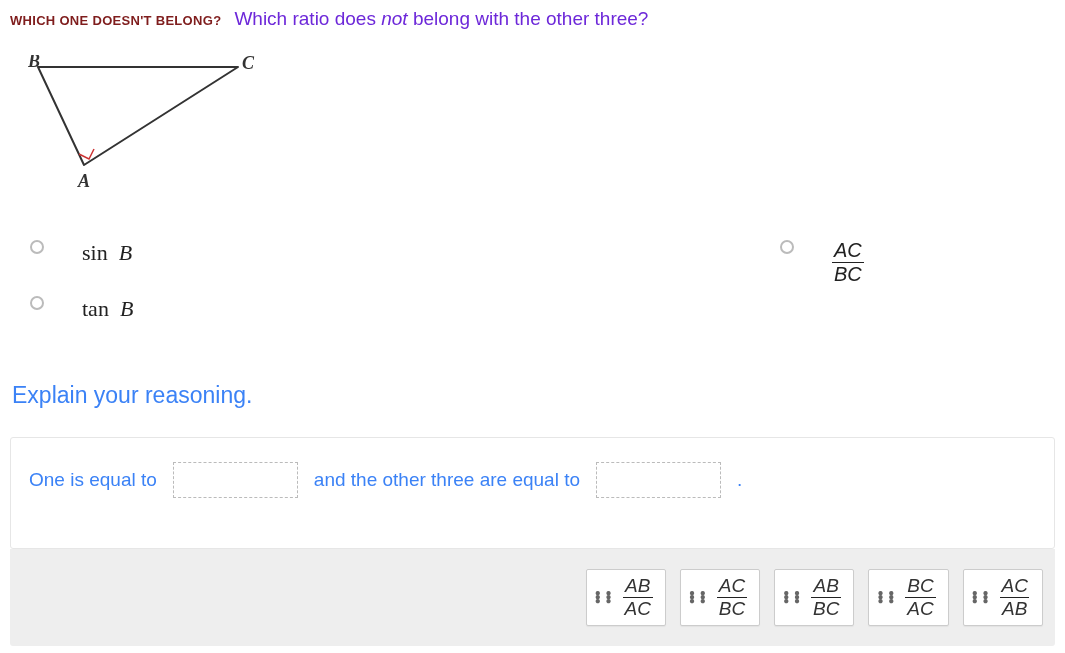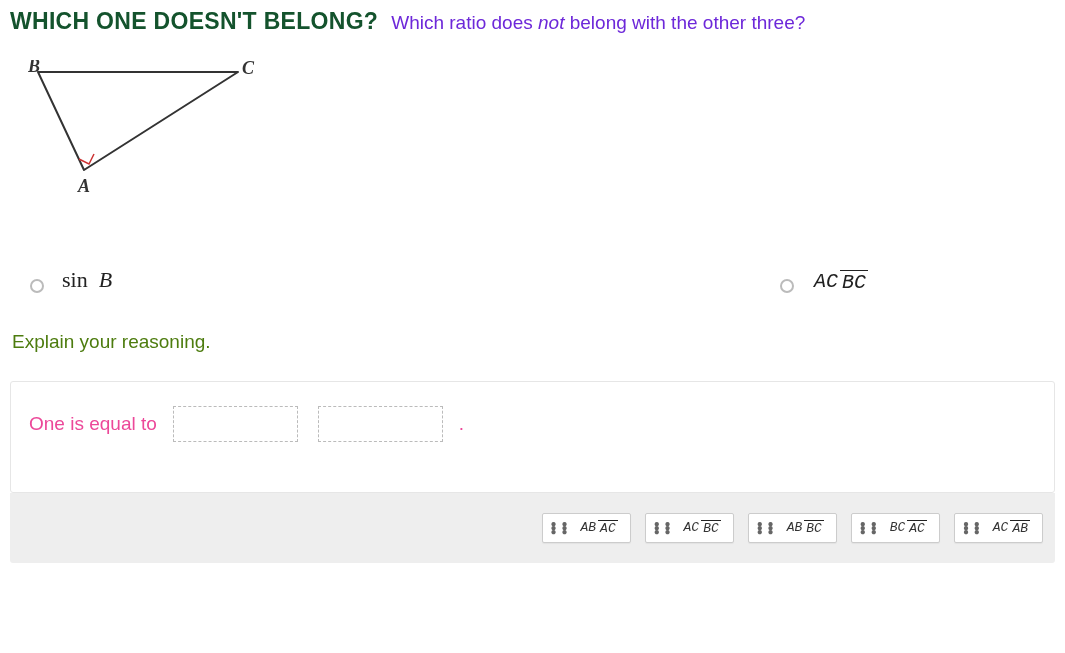--- a/index.html
+++ b/index.html
@@ -12,23 +12,23 @@
       font-size: 18px;
       color: #333;
       background: #fff;
       width: 1065px;
       padding: 8px 10px;
     }
     .header {
       margin-bottom: 25px;
     }
     .title-strong {
-      color: #14532d;
+      color: #7f1d1d;
       font-weight: bold;
-      font-size: 23px;
+      font-size: 13px;
       letter-spacing: 0.3px;
     }
     .title-rest {
       color: #6d28d9;
       font-size: 19px;
       margin-left: 8px;
     }
     .title-rest em {
       font-style: italic;
     }
@@ -41,75 +41,76 @@
       margin-bottom: 30px;
     }
     .option-col-left {
       width: 750px;
     }
     .option-col-right {
       flex: 1;
     }
     .option-row {
       display: flex;
-      align-items: flex-end;
+      align-items: flex-start;
       min-height: 48px;
       margin-bottom: 8px;
+      gap: 20px;
     }
     .radio {
       width: 14px;
       height: 14px;
       border: 2px solid #bbb;
       border-radius: 50%;
       background: #fff;
       margin-right: 18px;
       margin-left: 20px;
       cursor: pointer;
       flex-shrink: 0;
     }
     .mathlabel {
       font-family: "Times New Roman", Times, serif;
       font-size: 22px;
       color: #222;
     }
     .frac {
       display: inline-flex;
-      flex-direction: row;
+      flex-direction: column;
       align-items: center;
-      font-family: Liberation Mono, monospace;
+      font-family: Liberation Sans, sans-serif;
       font-size: 20px;
       line-height: 1.05;
       vertical-align: middle;
     }
     .frac .num {
       padding: 0 2px 1px 2px;
     }
     .frac .den {
       border-top: 1.2px solid #222;
       padding: 1px 2px 0 2px;
     }
     .explain-label {
-      font-size: 19px;
-      color: #4d7c0f;
+      font-size: 23px;
+      color: #3b82f6;
       margin-bottom: 28px;
       margin-left: 2px;
     }
     .sentence-area {
       border: 1px solid #e6e6e6;
       border-radius: 3px;
       padding: 24px 18px 50px 18px;
       margin-bottom: 0;
       background: #fff;
     }
     .sentence-line {
       display: flex;
       align-items: center;
       flex-wrap: wrap;
       font-size: 19px;
-      color: #ec4899;
+      color: #3b82f6;
       gap: 12px;
     }
     .dropzone {
       display: inline-block;
       border: 1.5px dashed #bbb;
       width: 125px;
       height: 36px;
       vertical-align: middle;
       margin: 0 4px;
       background: #fff;
@@ -135,21 +136,21 @@
     .grip {
       display: inline-block;
       margin-right: 10px;
       color: #666;
       font-size: 10px;
       line-height: 4px;
       letter-spacing: 1px;
     }
     .grip span { display:block; }
     .tile .frac {
-      font-size: 13px;
+      font-size: 19px;
     }
   </style>
 </head>
 <body>
 
 <div class="header">
   <span class="title-strong">WHICH ONE DOESN'T BELONG?</span>
   <span class="title-rest">
     <span>Which ratio does </span><em>not</em><span> belong with the other three?</span>
   </span>
@@ -169,20 +170,26 @@
     <text x="50" y="132" font-family="Times New Roman, serif" font-style="italic" font-weight="bold" font-size="18" fill="#333">A</text>
   </svg>
 </div>
 
 <div class="options">
   <div class="option-col-left">
     <div class="option-row">
       <div class="radio"></div>
       <span class="mathlabel">
         <span>sin</span>&nbsp;&nbsp;<span style="font-style:italic">B</span>
+      </span>
+    </div>
+    <div class="option-row">
+      <div class="radio"></div>
+      <span class="mathlabel">
+        <span>tan</span>&nbsp;&nbsp;<span style="font-style:italic">B</span>
       </span>
     </div>
   </div>
   <div class="option-col-right">
     <div class="option-row">
       <div class="radio"></div>
       <span class="mathlabel">
         <span class="frac">
           <span class="num" style="font-style:italic">AC</span>
           <span class="den" style="font-style:italic">BC</span>
@@ -191,20 +198,21 @@
     </div>
   </div>
 </div>
 
 <div class="explain-label">Explain your reasoning.</div>
 
 <div class="sentence-area">
   <div class="sentence-line">
     <span>One is equal to</span>
     <span class="dropzone"></span>
+    <span>and the other three are equal to</span>
     <span class="dropzone"></span>
     <span>.</span>
   </div>
 </div>
 
 <div class="tile-bar">
   <div class="tile">
     <span class="grip">
         <span>● ●</span>
         <span>● ●</span>

